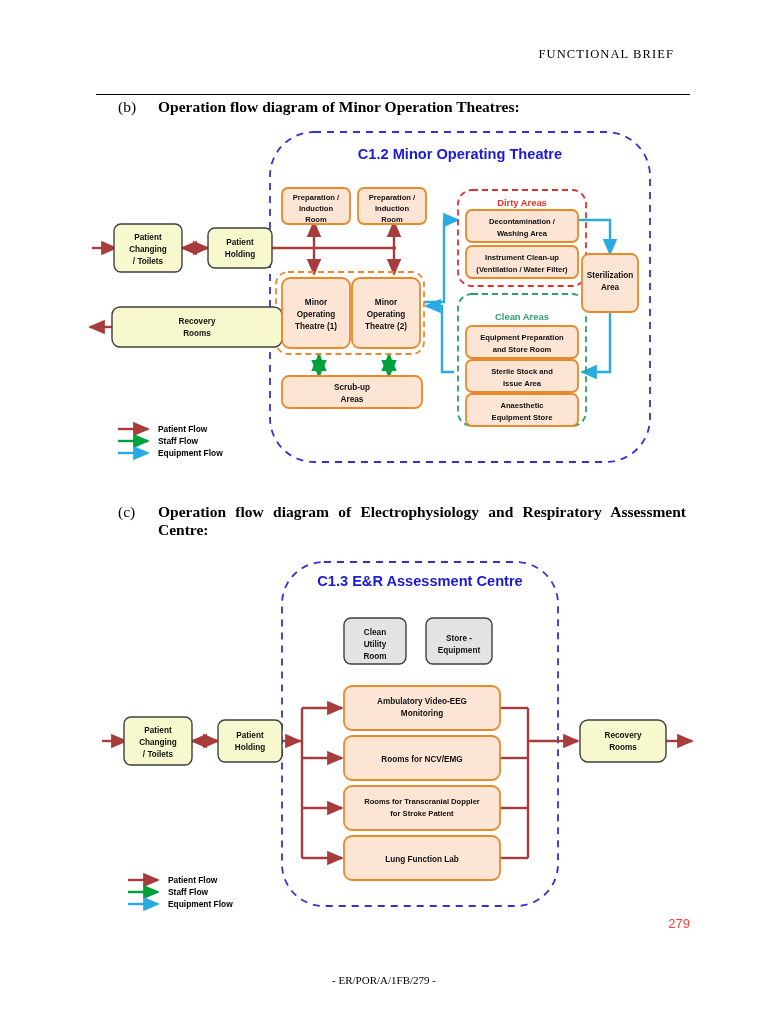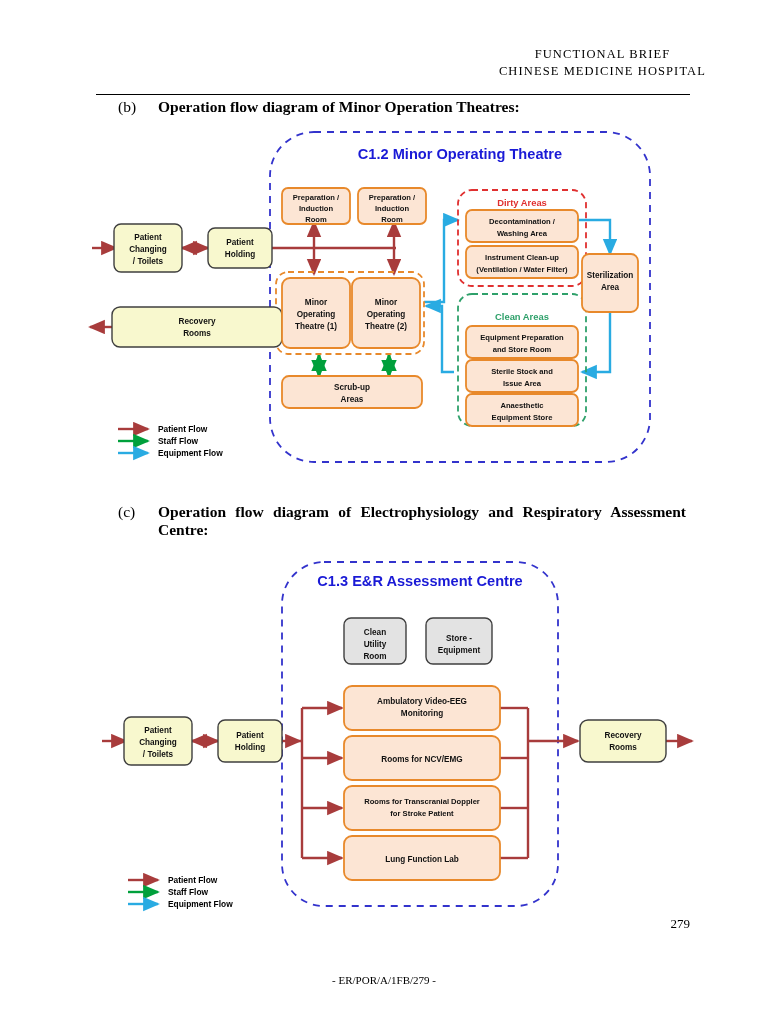--- a/index.html
+++ b/index.html
@@ -5,22 +5,22 @@
   html,body{margin:0;padding:0;}
   body{
     width:768px;height:1024px;background:#ffffff;
     font-family:"Liberation Serif", serif;
     position:relative;overflow:hidden;
   }
   .page{position:absolute;inset:0;}
 
   
   .doc-header{
-    position:absolute;top:46px;right:62px;
-    text-align:center;
+    position:absolute;top:46px;right:94px;
+    text-align:left;
     font-family:"Liberation Serif", serif;
     font-size:12.5px;letter-spacing:1.1px;
     color:#000;line-height:1.35;
   }
   .hdr-rule{
     position:absolute;left:96px;right:78px;top:94px;
     border-top:1.3px solid #000;
   }
 
   
@@ -52,40 +52,39 @@
     fill:#1a1ad6;text-anchor:middle;
   }
   .leg-text{
     font-family:"Liberation Sans", sans-serif;
     font-weight:bold;font-size:8.4px;fill:#000;
   }
 
   
   .pageno{
     position:absolute;right:78px;top:916px;
-    font-family:Liberation Serif, serif;font-size:13px;color:#000000;
+    font-family:Liberation Sans, sans-serif;font-size:13px;color:#ef4444;
   }
   .footer{
     position:absolute;left:48px;top:974px;
     font-family:"Liberation Serif", serif;font-size:12.4px;
     color:#000;line-height:1.28;
   }
   .footer-mid{
     position:absolute;left:0;right:0;top:974px;text-align:center;
     font-family:"Liberation Serif", serif;font-size:11px;color:#000;
   }
 </style>
 </head>
 <body>
 
 <div class="page">
 
   <div class="doc-header">
     <div>FUNCTIONAL  BRIEF</div>
-    <div>CHINESE  MEDICINE  HOSPITAL</div>
   </div>
   <div class="hdr-rule"></div>
 
   <div class="sec" style="left:118px;top:98px;width:572px;">
     <span class="lbl">(b)</span>
     <span class="txt">Operation flow diagram of Minor Operation Theatres:</span>
   </div>
 
   <div class="diagram" style="left:86px;top:126px;">
     <svg width="600" height="350" viewBox="0 0 600 350">

